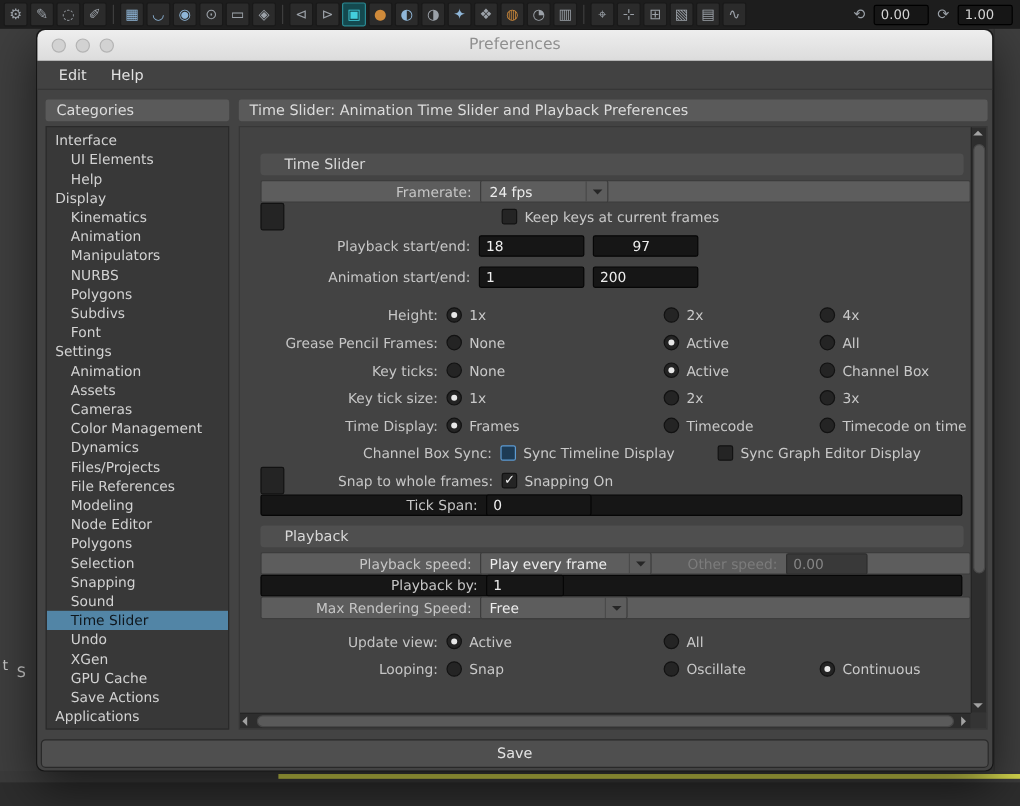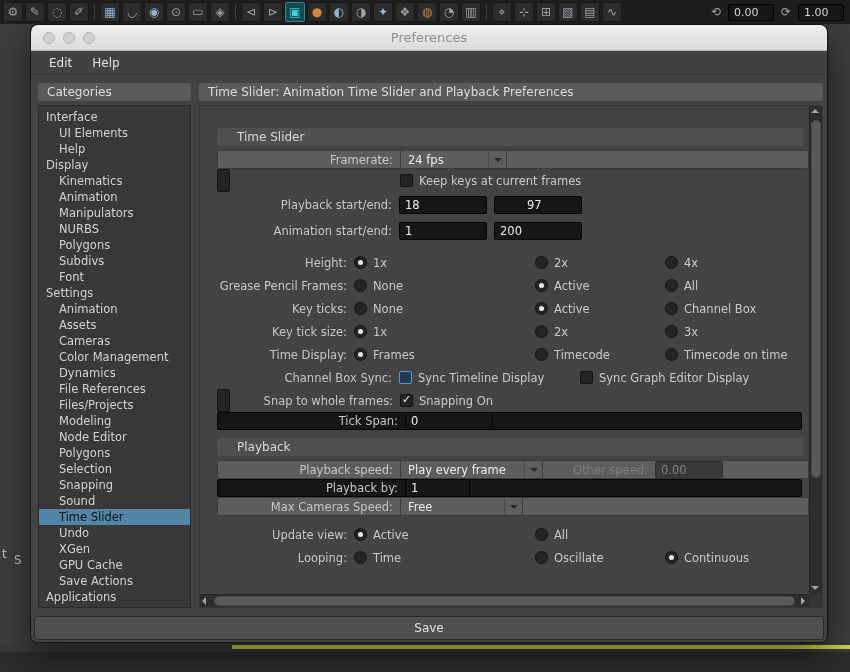--- a/index.html
+++ b/index.html
@@ -59,21 +59,21 @@
   .cat-item.lvl1 { padding-left:20px; }
   .cat-item.sel { background:#5285a6; color:#0f171d; }
 
   
   .content-frame { position:absolute; left:168px; top:80px; width:624px; height:503px;
     border:1px solid #373737; background:#434343; overflow:hidden; }
   .form { position:absolute; top:0; left:0; right:13px; bottom:13px; overflow:hidden; padding:14px 0 0 17px; }
   .section-title { height:18px; line-height:18px; background:#4f4f4f; border-radius:3px;
     color:#d8d8d8; font-size:12px; padding-left:20px; margin:8px 6px 4px 0; }
   .row { display:flex; align-items:center; height:26px; }
-  .row.radios, .row.checkbox, .row.checkboxes { height:23px; }
+  .row.radios, .row.checkbox, .row.checkboxes { height:23px;padding-left:18px; }
   .row.gap { margin-top:7px; }
   .lbl { width:175px; text-align:right; margin-right:7px; color:#c6c6c6; font-size:11.5px;
     flex:0 0 auto; white-space:nowrap; }
   .row.radios .lbl { width:130px; }
   .input { height:18px; line-height:16px; background:#161616; border:1px solid #060606; border-radius:2px;
     color:#eeeeee; font-size:11.5px; padding:0 5px; margin-right:7px; white-space:nowrap; }
   .input.disabled { background:#393939; border-color:#2e2e2e; color:#848484; }
   .dropdown { height:19px; background:#5d5d5d; border:1px solid #3c3c3c; border-radius:2px;
     display:flex; align-items:center; flex:0 0 auto; }
   .dd-text { flex:1; color:#ececec; font-size:11.5px; padding-left:7px; white-space:nowrap; overflow:hidden; }
@@ -191,22 +191,22 @@
       <div class="cat-item lvl1">NURBS</div>
       <div class="cat-item lvl1">Polygons</div>
       <div class="cat-item lvl1">Subdivs</div>
       <div class="cat-item lvl1">Font</div>
       <div class="cat-item lvl0">Settings</div>
       <div class="cat-item lvl1">Animation</div>
       <div class="cat-item lvl1">Assets</div>
       <div class="cat-item lvl1">Cameras</div>
       <div class="cat-item lvl1">Color Management</div>
       <div class="cat-item lvl1">Dynamics</div>
+      <div class="cat-item lvl1">Files/Projects</div>
       <div class="cat-item lvl1">File References</div>
-      <div class="cat-item lvl1">Files/Projects</div>
       <div class="cat-item lvl1">Modeling</div>
       <div class="cat-item lvl1">Node Editor</div>
       <div class="cat-item lvl1">Polygons</div>
       <div class="cat-item lvl1">Selection</div>
       <div class="cat-item lvl1">Snapping</div>
       <div class="cat-item lvl1">Sound</div>
       <div class="cat-item lvl1 sel">Time Slider</div>
       <div class="cat-item lvl1">Undo</div>
       <div class="cat-item lvl1">XGen</div>
       <div class="cat-item lvl1">GPU Cache</div>
@@ -346,42 +346,42 @@
             <span class="dd-arrow"></span>
           </div>
           <span class="extra-lbl dis">Other speed:</span>
           <div class="input disabled" style="width: 68px;">0.00</div>
         </div>
         <div class="row input">
           <span class="lbl">Playback by:</span>
           <div class="input" style="width: 65px;">1</div>
         </div>
         <div class="row dropdown">
-          <span class="lbl">Max Cameras Speed:</span>
+          <span class="lbl">Max Rendering Speed:</span>
           <div class="dropdown" style="width: 123px;">
             <span class="dd-text">Free</span>
             <span class="dd-arrow"></span>
           </div>
         </div>
         <div class="row radios gap">
           <span class="lbl">Update view:</span>
           <span class="opt" style="width: 181px;">
             <span class="radio on"></span>
             <span class="opt-text">Active</span>
           </span>
           <span class="opt" style="width: 130px;">
             <span class="radio"></span>
             <span class="opt-text">All</span>
           </span>
         </div>
         <div class="row radios clipped">
           <span class="lbl">Looping:</span>
           <span class="opt" style="width: 181px;">
             <span class="radio"></span>
-            <span class="opt-text">Time</span>
+            <span class="opt-text">Snap</span>
           </span>
           <span class="opt" style="width: 130px; text-align: right;">
             <span class="radio"></span>
             <span class="opt-text">Oscillate</span>
           </span>
           <span class="opt">
             <span class="radio on"></span>
             <span class="opt-text">Continuous</span>
           </span>
         </div>

